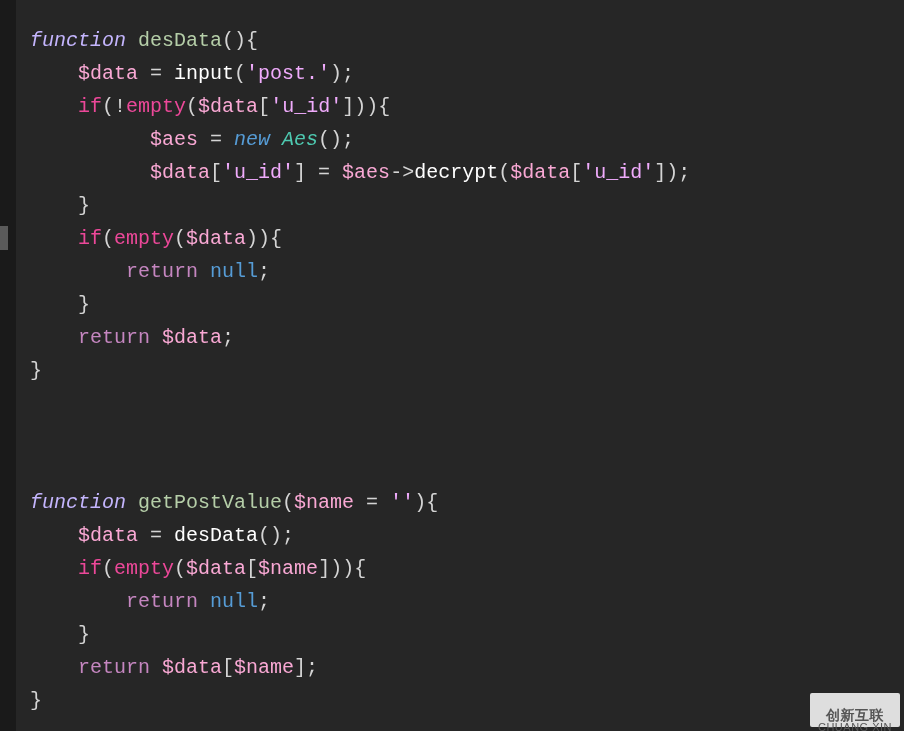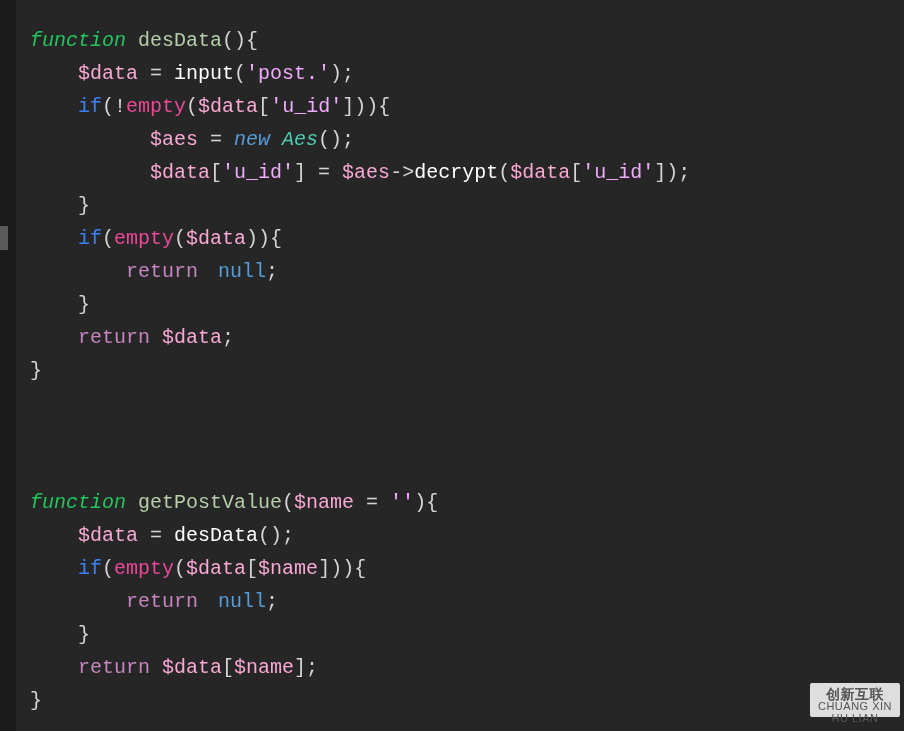--- a/index.html
+++ b/index.html
@@ -30,47 +30,47 @@
   width:8px;
   height:24px;
   background:#5a5a5a;
 }
 .code{
   padding:24px 14px 0 14px;
   white-space:pre;
   line-height:33px;
   color:#d4d4d4;
 }
-.kw-fn{ color:#22c55e; font-style:italic; }
+.kw-fn{ color:#c4b5fd; font-style:italic; }
 .fn-name{ color:#b5cea8; }
 .punc{ color:#d4d4d4; }
 .var{ color:#f9a8d4;font-family:Liberation Mono, monospace; }
 .op{ color:#d4d4d4; }
 .call{ color:#ffffff; }
 .str{ color:#f0abfc; }
-.kw-cf{ color:#3b82f6;margin-top:8px; }
+.kw-cf{ color:#ec4899;margin-top:8px; }
 .builtin{ color:#ec4899; }
 .kw-nn{ color:#569cd6; font-style:italic; }
 .class{ color:#4ec9b0; font-style:italic;margin-top:24px; }
 .arrow{ color:#d4d4d4; }
-.null{ color:#569cd6;margin-left:8px; }
+.null{ color:#569cd6; }
 .return{ color:#c586c0;margin-top:20px; }
 .watermark{
   position:absolute;
   right:4px;
-  bottom:14px;
+  bottom:4px;
   width:90px;
   height:34px;
   background:rgba(255,255,255,0.85);
   color:#555;
   font-size:11px;
   font-family:sans-serif;
   text-align:center;
   line-height:12px;
-  padding-top:5px;
+  padding-top:16px;
   letter-spacing:0.5px;
   border-radius:2px;
 }
 .watermark .big{ font-size:14px; font-weight:bold; display:block; }
 </style>
 </head>
 <body>
 
 <div class="editor">
   <div class="gutter">

